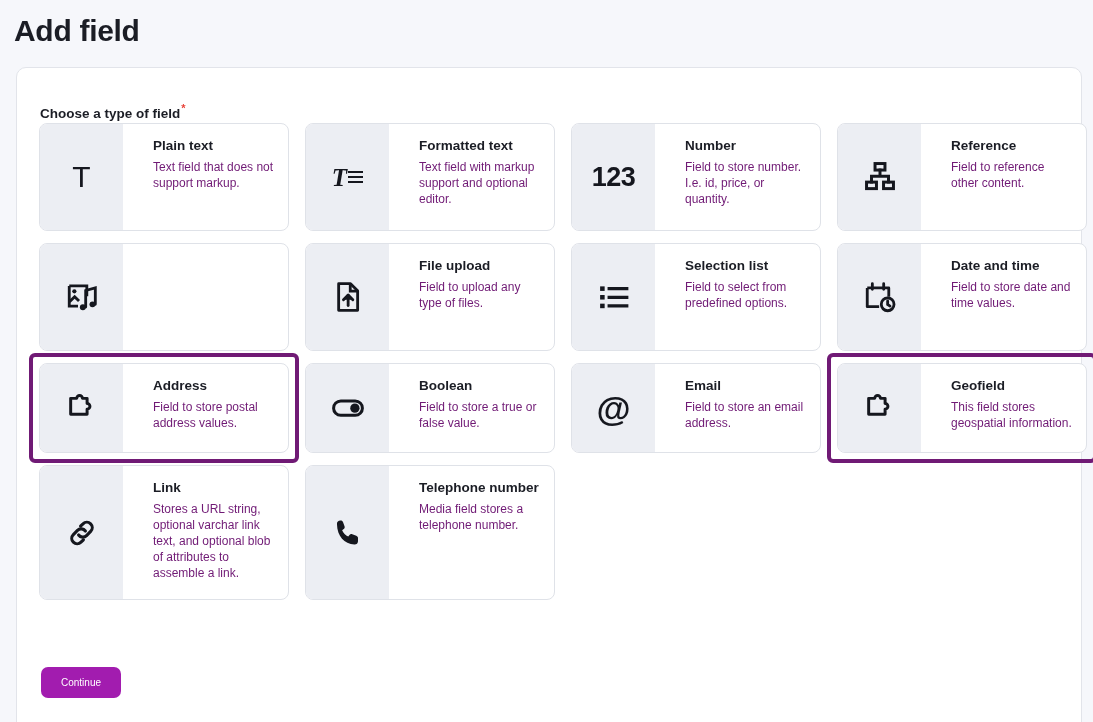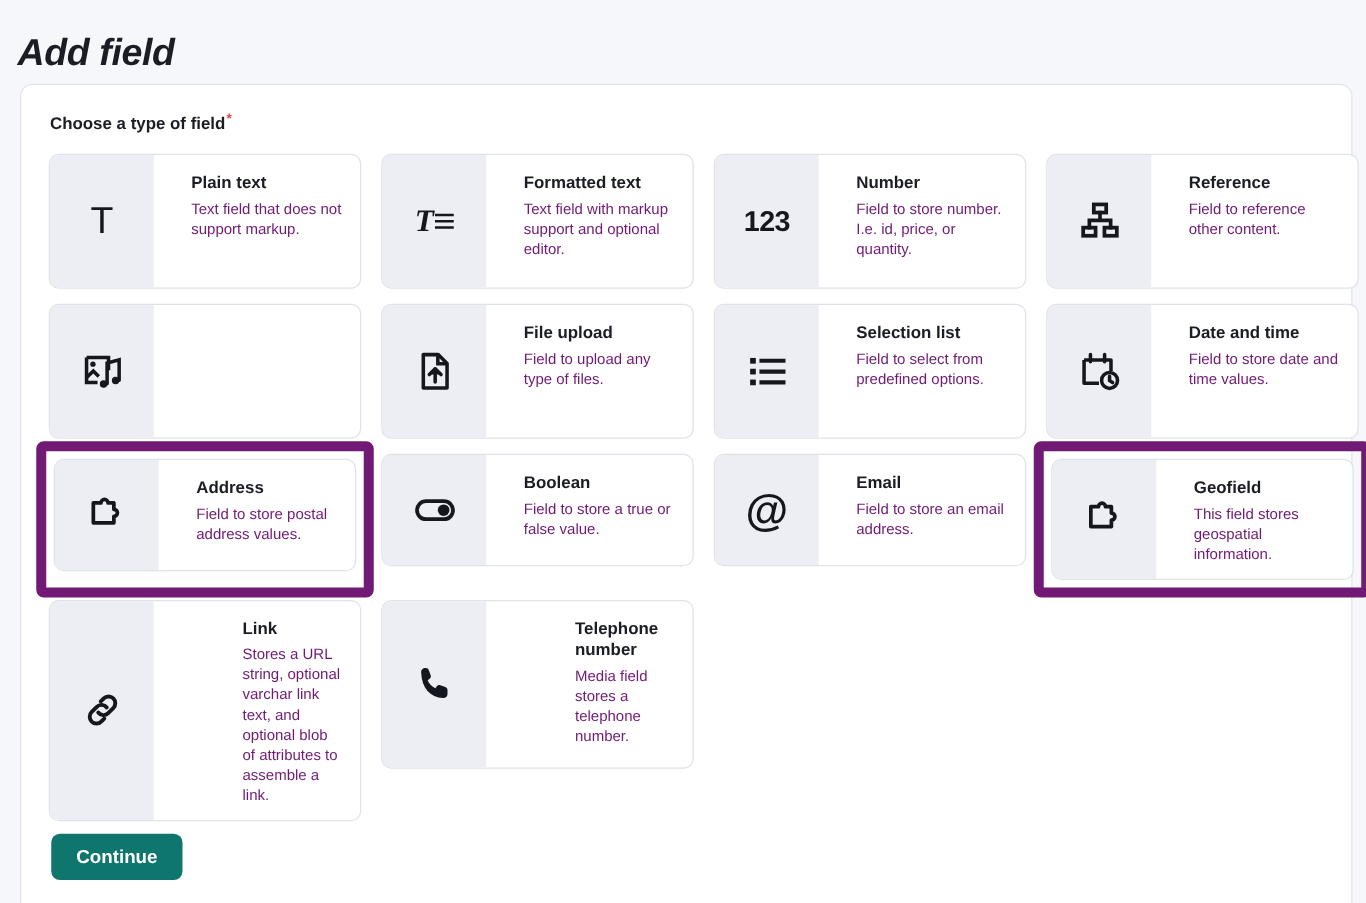--- a/index.html
+++ b/index.html
@@ -4,38 +4,37 @@
 <style>
   * { box-sizing: border-box; margin: 0; padding: 0; }
   html, body {
     width: 1093px; height: 722px;
     background: #f6f7fb;
     font-family: "Liberation Sans", sans-serif;
     overflow: hidden;
   }
   #page-title {
     position: absolute;
-    left: 14px; top: 26px;
+    left: 14px; top: 14px;
     font-size: 30px;
     font-weight: bold;
     color: #1b1d25;
     letter-spacing: -0.3px;
-    font-style: italic;
   }
   #panel {
     position: absolute;
     left: 16px; top: 67px;
     width: 1066px; height: 700px;
     background: #ffffff;
     border: 1px solid #e2e4ea;
     border-radius: 10px;
   }
   #field-label {
     position: absolute;
-    left: 23px; top: 21px;
+    left: 23px; top: 34px;
     font-size: 13.5px;
     font-weight: bold;
     color: #1b1d25;
   }
   #field-label .req {
     color: #e8443a;
     font-size: 14px;
     vertical-align: super;
     font-size: 11px;
     margin-left: 1px;
@@ -44,57 +43,57 @@
     position: absolute;
     left: 22px; top: 55px;
     width: 1040px;
     display: grid;
     grid-template-columns: repeat(4, 250px);
     column-gap: 16px;
     row-gap: 12px;
   }
   .card-wrap { position: relative; }
   .card-wrap.hl {
-    border: 8px solid #701a75;
+    border: 4px solid #701a75;
     border-radius: 6px;
     margin: -10px;
     padding: 6px;
   }
   .card {
     display: flex;
     align-items: stretch;
     background: #ffffff;
     border: 1px solid #dfe2e8;
     border-radius: 8px;
     overflow: hidden;
     min-height: 108px;
     cursor: pointer;
   }
   .card-r3 { min-height: 90px; }
-  .card-r4 { min-height: 135px; gap: 41px; }
+  .card-r4 { min-height: 135px; }
   .icon-pane {
     width: 83px;
     flex: 0 0 83px;
     background: #eceef3;
     display: flex;
     align-items: center;
     justify-content: center;
     color: #15171e;
   }
   .icon-pane svg { display: block; }
   .icon-t {
     font-family: "Liberation Sans", sans-serif;
     font-size: 30px;
     font-weight: 400;
     color: #15171e;
     line-height: 1;
   }
   .icon-123 {
     font-family: "Liberation Sans", sans-serif;
-    font-size: 23px;
+    font-size: 27px;
     font-weight: bold;
     letter-spacing: -0.5px;
     color: #15171e;
   }
   .icon-at {
     font-family: "Liberation Sans", sans-serif;
     font-size: 35px;
     font-weight: bold;
     color: #15171e;
     line-height: 1;
@@ -134,28 +133,28 @@
   }
   .card-desc {
     font-size: 12px;
     color: #701a75;
     line-height: 1.34;
     hyphens: auto;
   }
   #continue-btn {
     position: absolute;
     left: 24px; top: 599px;
-    background: #0f766e;
+    background: #a21caf;
     color: #ffffff;
     border: none;
     border-radius: 7px;
     padding: 10px 20px;
     font-family: "Liberation Sans", sans-serif;
-    font-size: 15px;
-    font-weight: bold;
+    font-size: 10px;
+    font-weight: normal;
     cursor: pointer;
   }
 </style>
 </head>
 <body>
 
 <h1 id="page-title">Add field</h1>
 
 <section id="panel">
 

